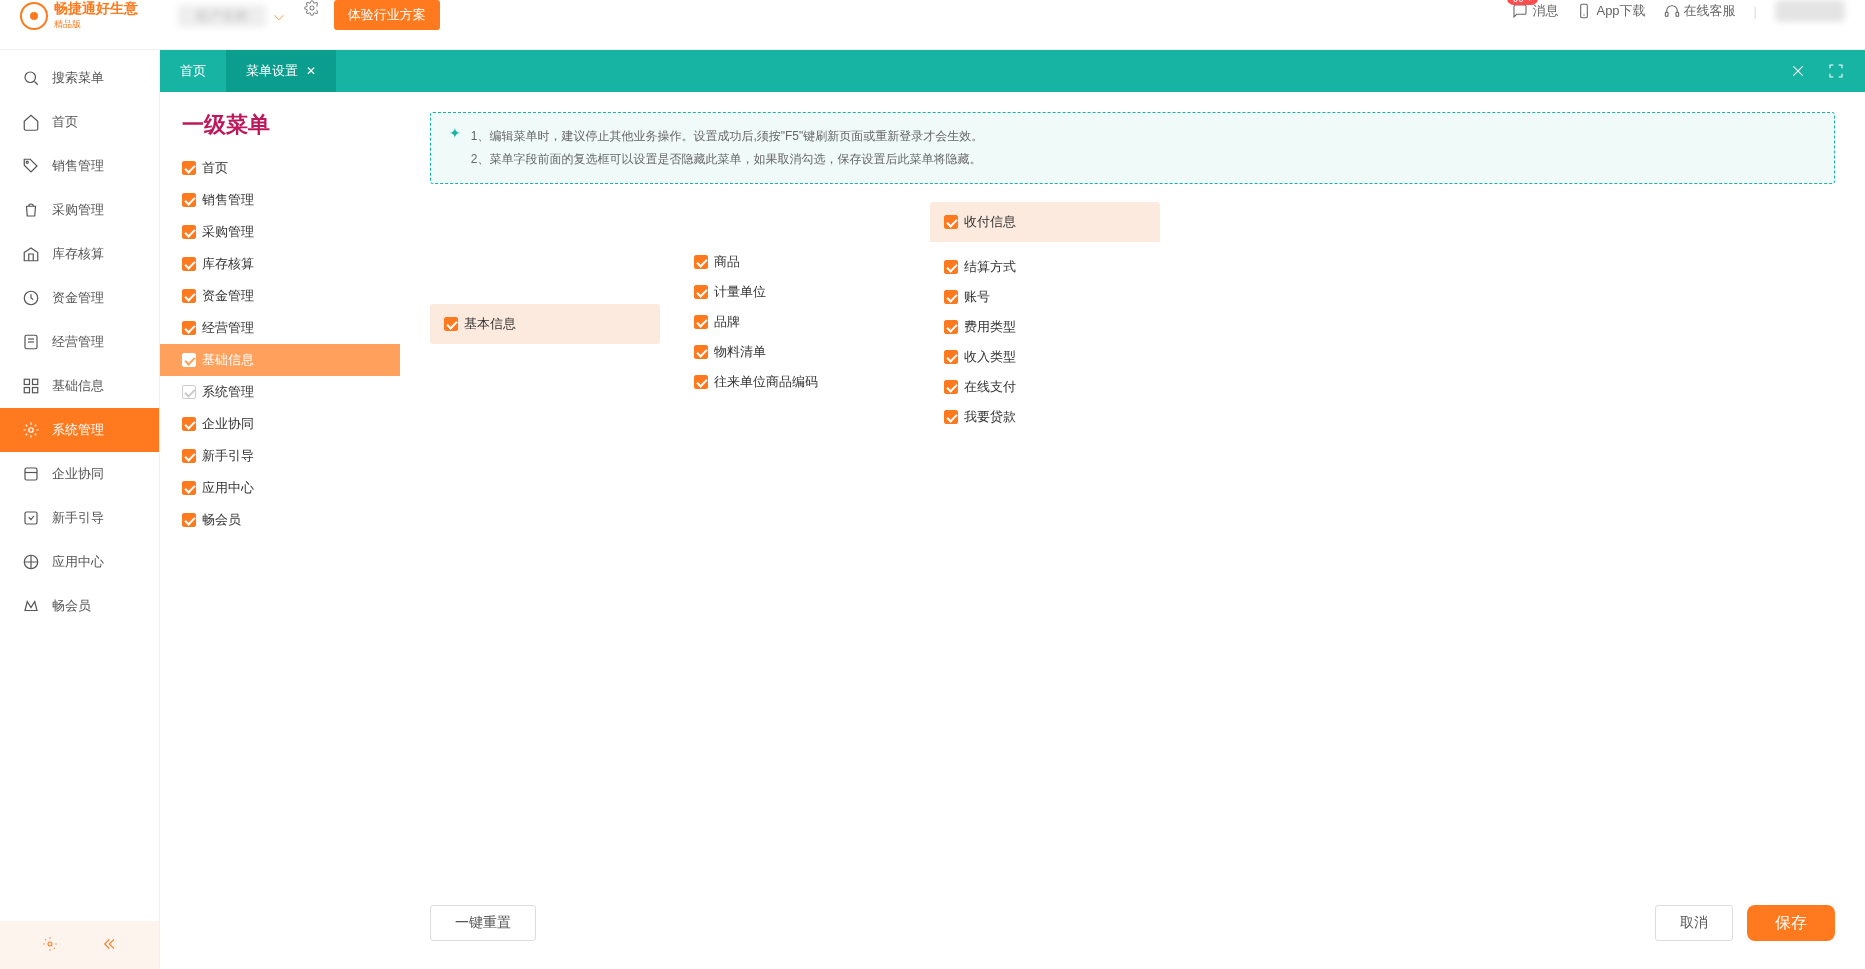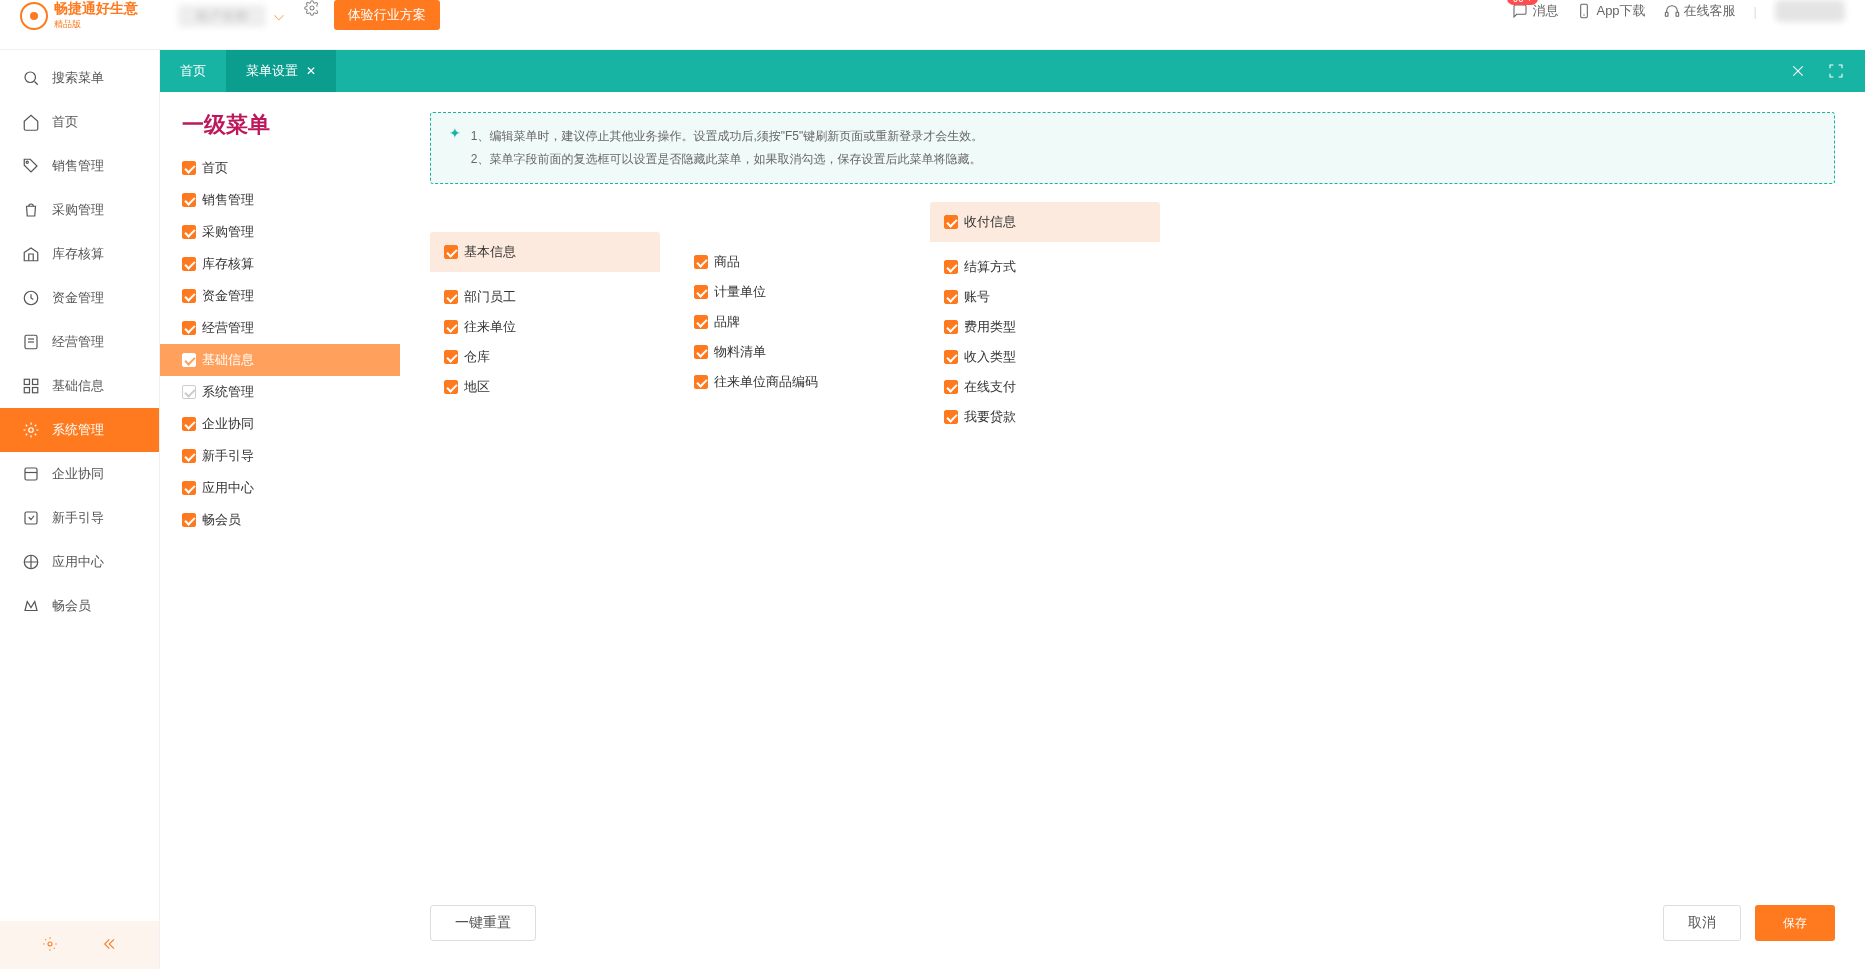--- a/index.html
+++ b/index.html
@@ -57,21 +57,21 @@
 .notice ol{list-style:none}
 .notice li{line-height:1.9}
 .cards{display:flex;gap:20px;align-items:center}
 .card{width:230px;border-radius:3px;overflow:hidden}
 .card-head{background:#FCEADE;height:40px;display:flex;align-items:center;gap:6px;padding:0 14px;color:#333;font-size:13px}
 .card-body{padding:10px 14px 14px}
 .c-item{display:flex;align-items:center;gap:6px;padding:6px 0;font-size:13px;color:#333}
 .footer{position:absolute;left:0;right:0;bottom:0;height:64px;background:#fff;display:flex;padding:0 30px;gap:14px}
 .footer .spacer{flex:1}
 .btn-plain{height:36px;padding:0 24px;background:#fff;border:1px solid #ddd;border-radius:3px;color:#555;cursor:pointer;font-size:14px}
-.btn-primary{height:36px;padding:0 28px;background:#FF7A1E;border:none;border-radius:3px;color:#fff;cursor:pointer;font-size:12px}
+.btn-primary{height:36px;padding:0 28px;background:#FF7A1E;border:none;border-radius:8px;color:#fff;cursor:pointer;font-size:16px}
 .svg-ic{width:16px;height:16px;stroke:currentColor;fill:none;stroke-width:1.6}
 </style>
 </head>
 <body>
 
 <div class="app">
 
   <div class="topbar">
     <div class="logo">
       <div class="logo-mark"></div>
@@ -348,38 +348,20 @@
               <li>1、编辑菜单时，建议停止其他业务操作。设置成功后,须按"F5"键刷新页面或重新登录才会生效。</li>
               <li>2、菜单字段前面的复选框可以设置是否隐藏此菜单，如果取消勾选，保存设置后此菜单将隐藏。</li>
             </ol>
           </div>
           <div class="cards" id="cards">
               <div class="card">
                 <div class="card-head">
                   <span class="chk"></span>
                   <span>基本信息</span>
                 </div>
-                <div class="card-body">
-                  <div class="c-item">
-                    <span class="chk"></span>
-                    <span>部门员工</span>
-                  </div>
-                  <div class="c-item">
-                    <span class="chk"></span>
-                    <span>往来单位</span>
-                  </div>
-                  <div class="c-item">
-                    <span class="chk"></span>
-                    <span>仓库</span>
-                  </div>
-                  <div class="c-item">
-                    <span class="chk"></span>
-                    <span>地区</span>
-                  </div>
-                </div>
               </div>
               <div class="card">
                 <div class="card-body">
                   <div class="c-item">
                     <span class="chk"></span>
                     <span>商品</span>
                   </div>
                   <div class="c-item">
                     <span class="chk"></span>
                     <span>计量单位</span>

